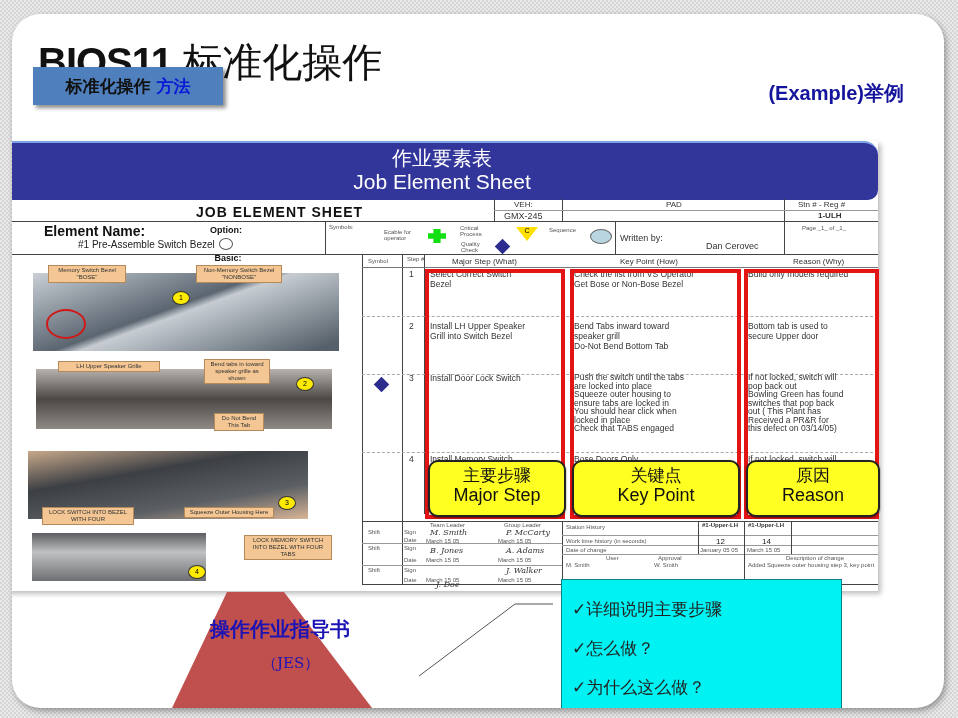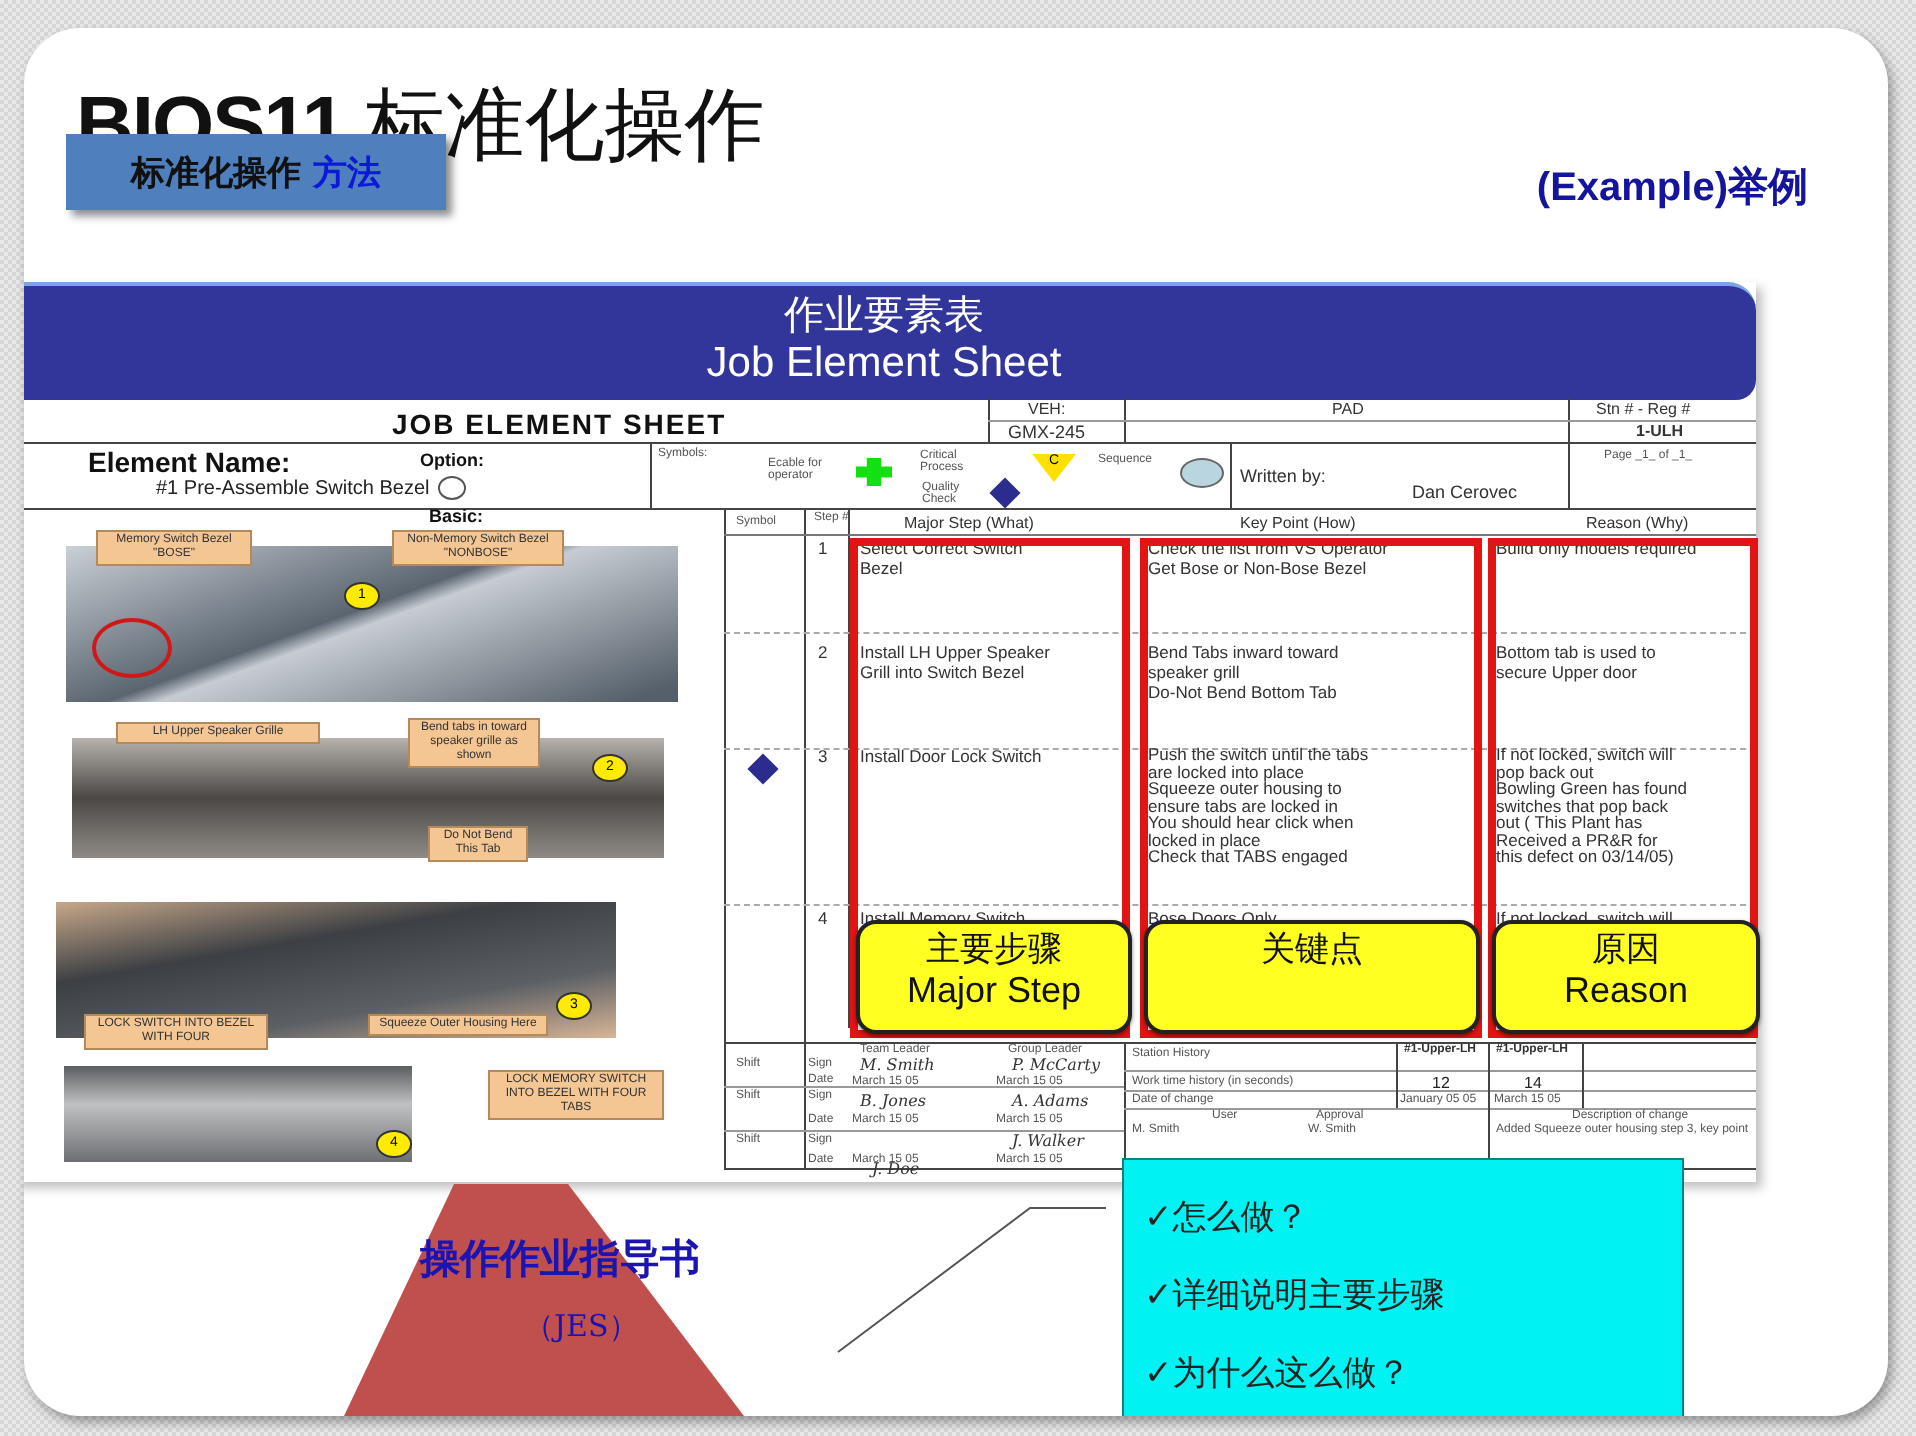--- a/index.html
+++ b/index.html
@@ -176,20 +176,21 @@
     <div class="redbox" style="left:419px;top:128px;width:140px;height:250px;"></div>
     <div class="redbox" style="left:564px;top:128px;width:171px;height:250px;"></div>
     <div class="redbox" style="left:738px;top:128px;width:135px;height:250px;"></div>
 
     <div class="ybox" style="left:422px;top:319px;width:134px;height:53px;">
       <div class="cn">主要步骤</div>
       <div class="en">Major Step</div>
     </div>
     <div class="ybox" style="left:566px;top:319px;width:164px;height:53px;">
       <div class="cn">关键点</div>
+      <div class="en">Key Point</div>
     </div>
     <div class="ybox" style="left:740px;top:319px;width:130px;height:53px;">
       <div class="cn">原因</div>
       <div class="en">Reason</div>
     </div>
 
     <div class="photo" style="left:27px;top:132px;width:306px;height:78px;background:linear-gradient(160deg,#c9d0d6 0%,#5b6570 45%,#c6ccd2 50%,#56606a 95%);"></div>
     <div class="abs" style="left:40px;top:168px;width:36px;height:26px;border:2px solid #d01818;border-radius:50%;"></div>
     <div class="lbl" style="left:42px;top:124px;width:72px;">Memory Switch Bezel "BOSE"</div>
     <div class="lbl" style="left:190px;top:124px;width:80px;">Non-Memory Switch Bezel "NONBOSE"</div>
@@ -270,17 +271,17 @@
     <polygon points="55,0 112,0 200,116 0,116" fill="#c0504d"></polygon>
   </svg>
   <div class="abs jes-cn">操作作业指导书</div>
   <div class="abs jes-en">（JES）</div>
 
   <svg class="abs" style="left:405px;top:586px;" width="140" height="80" viewBox="0 0 140 80">
     <polyline points="2,76 98,4 136,4" fill="none" stroke="#555" stroke-width="1"></polyline>
   </svg>
 
   <div class="abs cyan">
+    <div class="it">✓详细说明主要步骤</div>
     <div class="it">✓怎么做？</div>
-    <div class="it">✓详细说明主要步骤</div>
     <div class="it">✓为什么这么做？</div>
   </div>
 </div>
 
 </body></html>

